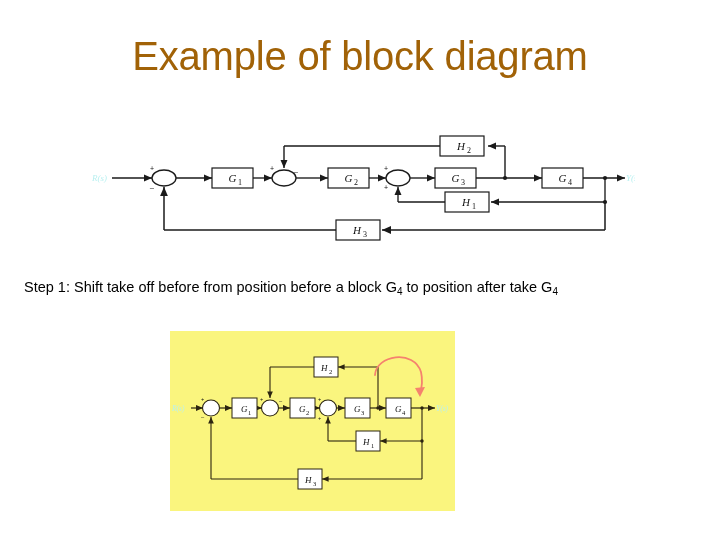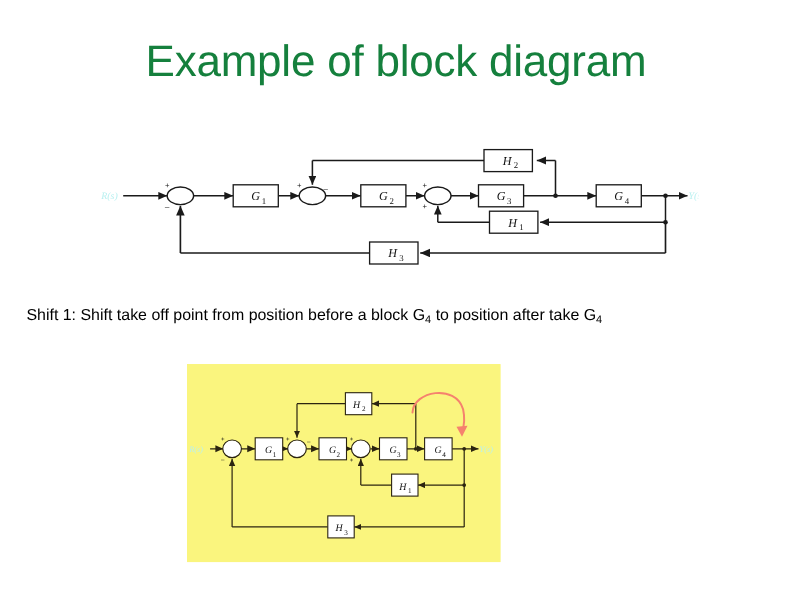--- a/index.html
+++ b/index.html
@@ -22,21 +22,21 @@
     background: #ffffff;
   }
   #slide-title {
     position: absolute;
     left: 36px;
     top: 32px;
     width: 648px;
     text-align: center;
     font-size: 40px;
     line-height: 48px;
-    color: #15803d;
+    color: #a16207;
     font-family: "Liberation Sans", sans-serif;
     font-weight: 400;
     letter-spacing: -0.2px;
   }
   #step-text {
     position: absolute;
     left: 24px;
     top: 279px;
     font-size: 14.5px;
     color: #000000;
@@ -174,21 +174,21 @@
         <text x="267" y="104" font-family="'Liberation Serif',serif" font-size="11" font-style="italic" text-anchor="middle" fill="#111">H</text>
         <text x="275" y="107" font-family="'Liberation Serif',serif" font-size="8" text-anchor="middle" fill="#111">3</text>
       </g>
 
       <text id="top-in" x="2" y="51" class="dlabel-cyan" font-family="'Liberation Serif',serif" font-size="9" font-style="italic" fill="#AEE9EC">R(s)</text>
       <text id="top-out" x="536" y="51" class="dlabel-cyan" font-family="'Liberation Serif',serif" font-size="9" font-style="italic" fill="#AEE9EC">Y(s)</text>
     </svg>
   </div>
 
   <div id="step-text">
-    <span>Shift 1: Shift take off point from position before a block  G</span><sub>4</sub><span> to position after take G</span><sub>4</sub>
+    <span>Step 1: Shift take off before from position before a block  G</span><sub>4</sub><span> to position after take G</span><sub>4</sub>
   </div>
 
   <div class="diagram-wrap" id="diagram-bottom" style="background: rgb(250, 245, 126);">
     <svg width="285" height="180" viewBox="0 0 285 180" xmlns="http://www.w3.org/2000/svg">
       <defs>
         <marker id="ahB" markerWidth="7" markerHeight="7" refX="6" refY="2.6" orient="auto">
           <path d="M0,0 L6,2.6 L0,5.2 z" fill="#2b2410"></path>
         </marker>
         <marker id="ahP" markerWidth="6" markerHeight="6" refX="3" refY="3" orient="auto">
           <path d="M0,0 L6,3 L0,6 z" fill="#F5826E"></path>

